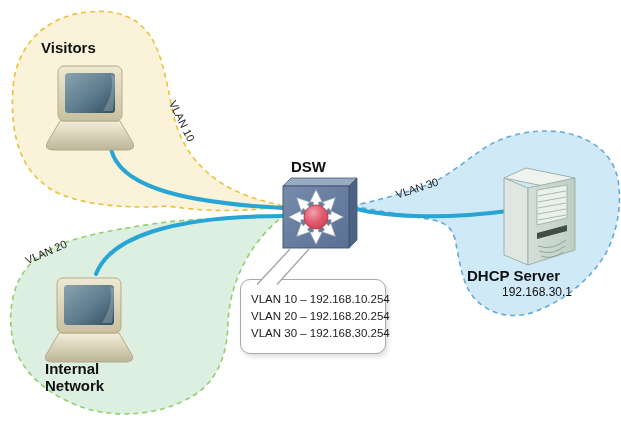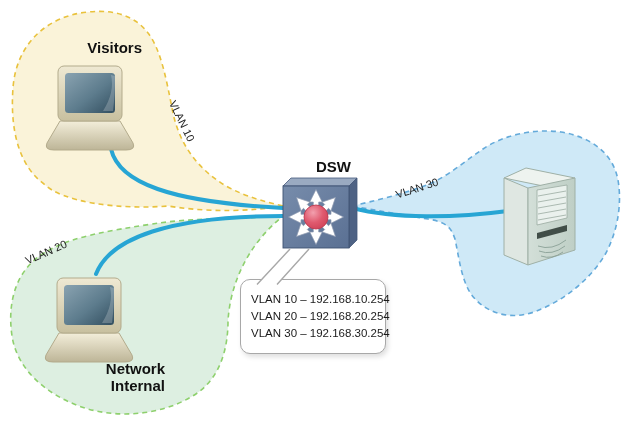--- a/index.html
+++ b/index.html
@@ -4,21 +4,21 @@
 <style>
   html,body{margin:0;padding:0;background:#fff;}
   #canvas{
     position:relative;width:621px;height:430px;background:#ffffff;overflow:hidden;
     font-family:"Liberation Sans", sans-serif;
   }
   #canvas svg{position:absolute;left:0;top:0;}
   .layer-main{z-index:1;}
   .node-label{
     position:absolute;font-weight:700;font-size:15px;color:#111;
-    text-align:right;line-height:17px;white-space:nowrap;z-index:4;
+    text-align:left;line-height:17px;white-space:nowrap;z-index:4;
   }
   .vlan-label{
     position:absolute;font-size:11px;color:#222;white-space:nowrap;z-index:4;
     transform-origin:center center;
   }
   .ip-label{
     position:absolute;font-weight:400;font-size:12px;color:#111;
     text-align:center;white-space:nowrap;z-index:4;
   }
   #callout-box{
@@ -138,22 +138,24 @@
   <svg class="layer-tail" width="621" height="430" viewBox="0 0 621 430">
     <path d="M290,249 L309,249 L277,285 L257,285 Z" fill="#ffffff"></path>
     <path d="M309,249 L277,284.5 M290,249 L257,284.5" stroke="#a8a8a8" stroke-width="1.4" fill="none"></path>
   </svg>
 
   <div class="node-label" style="left:41px;top:39px;width:101px;">Visitors</div>
 
   <div class="node-label" style="left:291px;top:158px;width:60px;">DSW</div>
 
   <div class="node-label" style="left:45px;top:360px;width:120px;">
+    <div>Internal</div>
     <div>Network</div>
-    <div>Internal</div>
   </div>
 
+  <div class="node-label" style="left:467px;top:267px;width:140px;">DHCP Server</div>
+  <div class="ip-label" style="left:467px;top:285px;width:140px;">192.168.30.1</div>
 
   <div class="vlan-label" style="left:160px;top:115px;transform:rotate(64deg);">VLAN 10</div>
   <div class="vlan-label" style="left:24px;top:246px;transform:rotate(-24deg);">VLAN 20</div>
   <div class="vlan-label" style="left:395px;top:182px;transform:rotate(-18deg);">VLAN 30</div>
 
 </div>
 
 </body></html>

